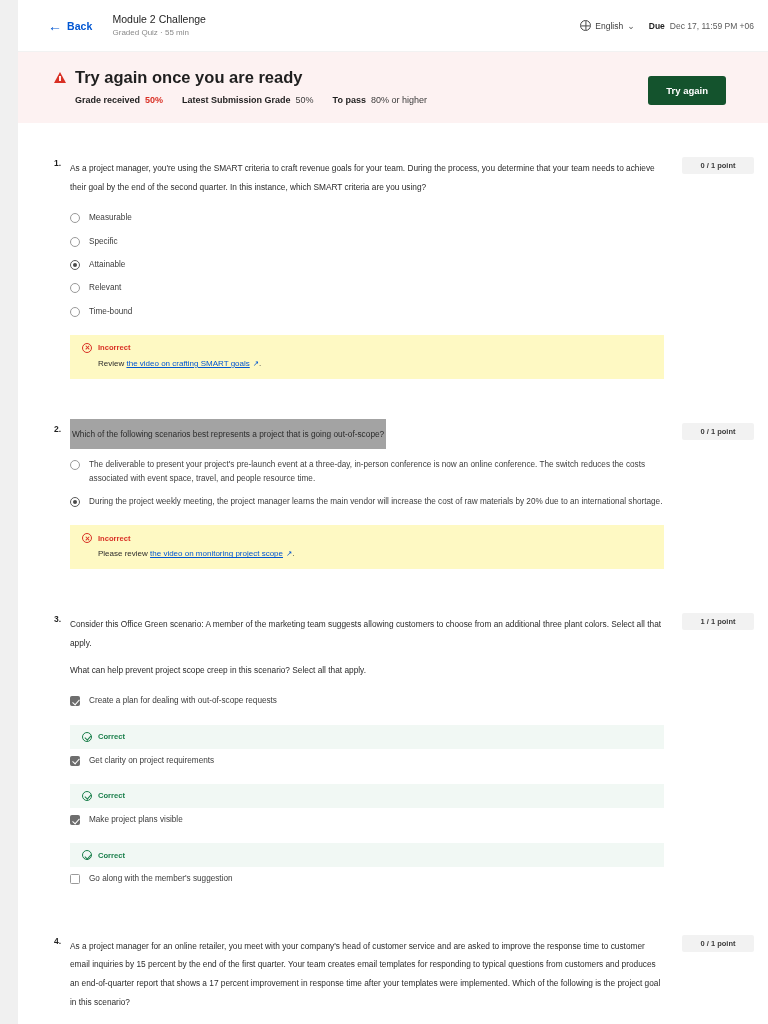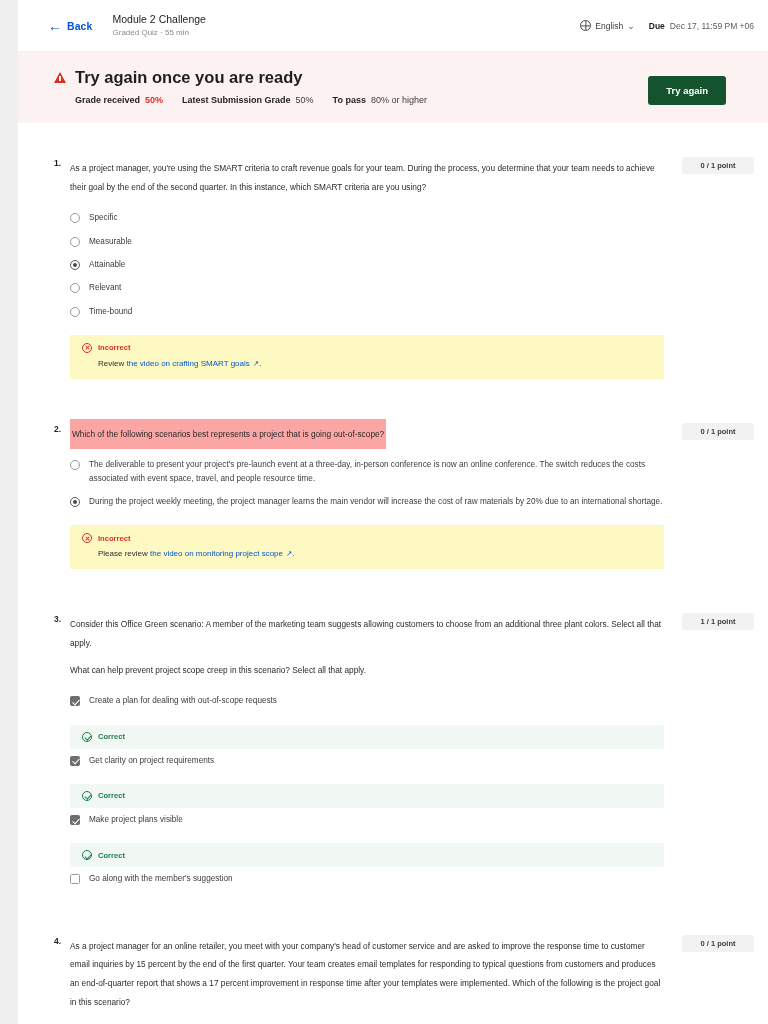--- a/index.html
+++ b/index.html
@@ -113,21 +113,21 @@
   .q:last-child { margin-bottom: 0; }
   .qbody { flex: 1; min-width: 0; padding-right: 18px; }
   .qnum {
     width: 16px; flex: none;
     font-size: 8.5px; font-weight: bold; color: #1f1f1f;
     padding-top: 1px;
   }
   .qtext {
     font-size: 8.3px; color: #2b2b2b; line-height: 1.65;
   }
-  .qtext.sel { background: #fca5a5; display: inline; padding: 10px 2px; }
+  .qtext.sel { background: #a3a3a3; display: inline; padding: 10px 2px; }
   .qtext2 { font-size: 8.3px; color: #2b2b2b; line-height: 1.65; margin-top: 13px; }
   .pts {
     flex: none; width: 72px;
     text-align: center;
     font-size: 7.5px; font-weight: bold; color: #3c3c3c;
     background: #f2f2f2; border-radius: 2px;
     padding: 4px 0;
   }
 
   .opts { margin-top: 12px; }
@@ -191,21 +191,21 @@
     left: 3px; top: 1.4px; width: 2.6px; height: 5px;
     border: solid #1a7f4b; border-width: 0 1.1px 1.1px 0;
     transform: rotate(42deg);
   }
   .fb-bad-label { font-size: 7.6px; font-weight: bold; color: #d93025; }
   .fb-good-label { font-size: 7.6px; font-weight: bold; color: #1a7f4b; }
   .fb-body {
     margin-top: 5px; margin-left: 16px;
     font-size: 8px; color: #2b2b2b; line-height: 1.5;
   }
-  .flink { color: #0056d2; cursor: pointer; }
+  .flink { color: #0056d2; text-decoration: underline; cursor: pointer; }
   .extlink {
     display: inline-block; margin-left: 3px;
     color: #0056d2; font-size: 7.5px;
   }
 </style>
 </head>
 <body>
 
 <div class="page">
   <div class="sheet">
@@ -254,25 +254,25 @@
     </div>
 
     <div class="qlist" id="qlist">
         <div class="q">
           <div class="qnum">1.</div>
           <div class="qbody">
             <div><span class="qtext">As a project manager, you're using the SMART criteria to craft revenue goals for your team. During the process, you determine that your team needs to achieve their goal by the end of the second quarter. In this instance, which SMART criteria are you using?</span></div>
             <div class="opts">
               <div class="opt">
                 <span class="radio"></span>
+                <span class="olabel">Measurable</span>
+              </div>
+              <div class="opt">
+                <span class="radio"></span>
                 <span class="olabel">Specific</span>
-              </div>
-              <div class="opt">
-                <span class="radio"></span>
-                <span class="olabel">Measurable</span>
               </div>
               <div class="opt">
                 <span class="radio on"></span>
                 <span class="olabel">Attainable</span>
               </div>
               <div class="opt">
                 <span class="radio"></span>
                 <span class="olabel">Relevant</span>
               </div>
               <div class="opt">

